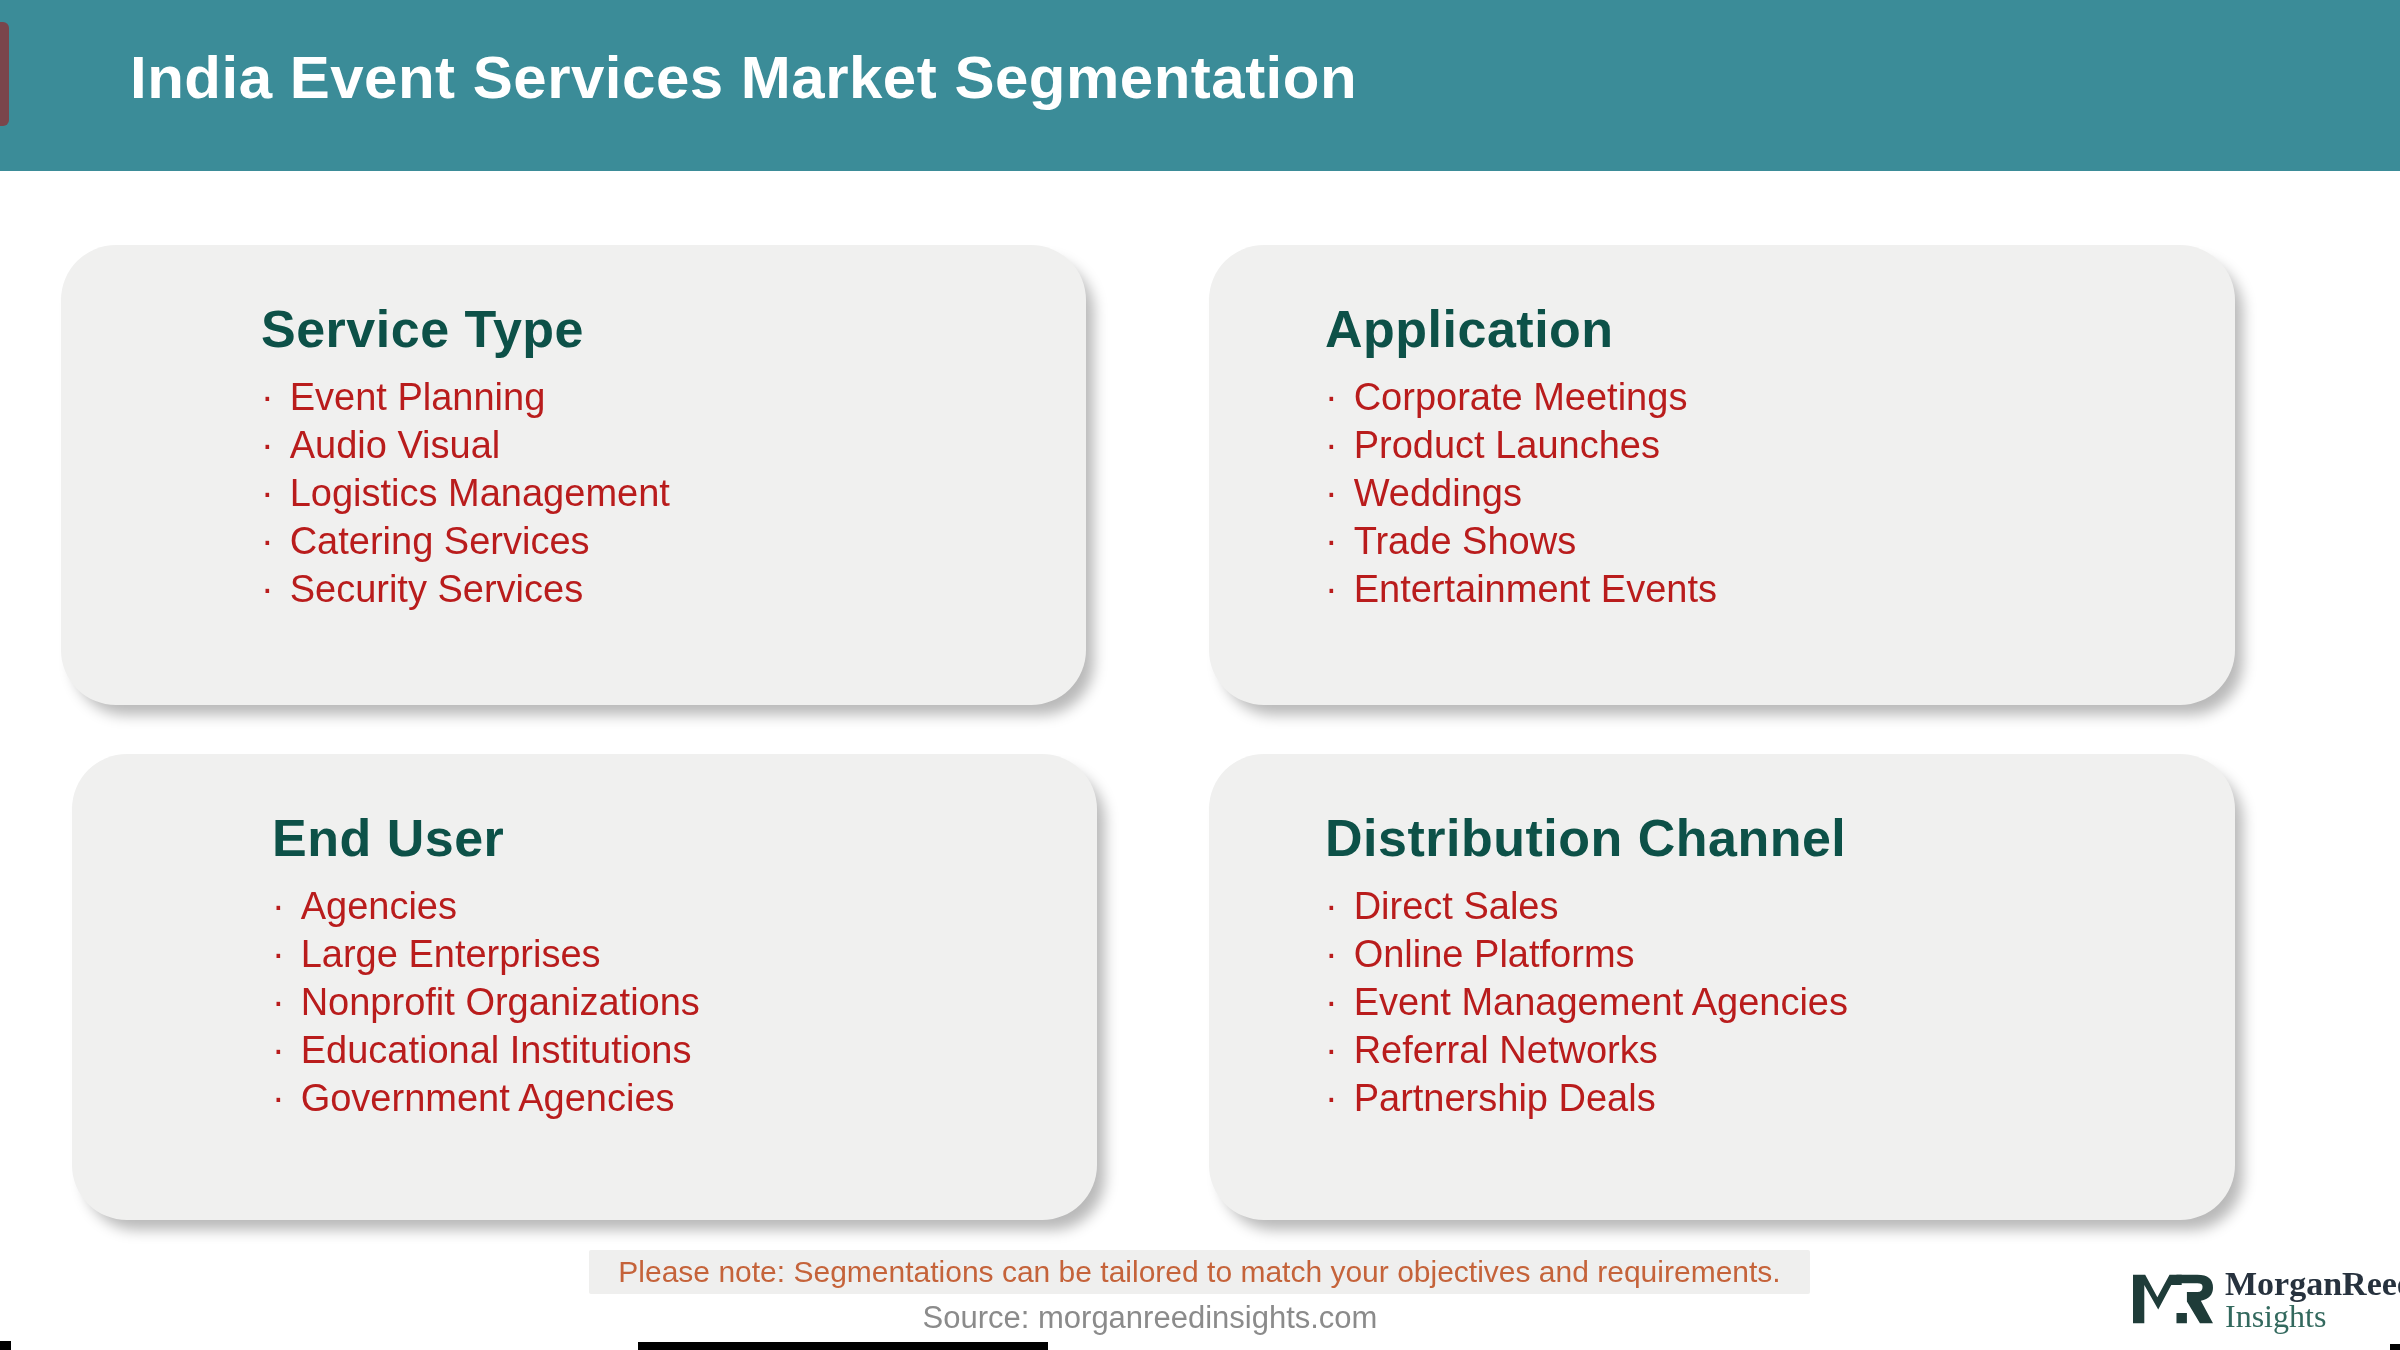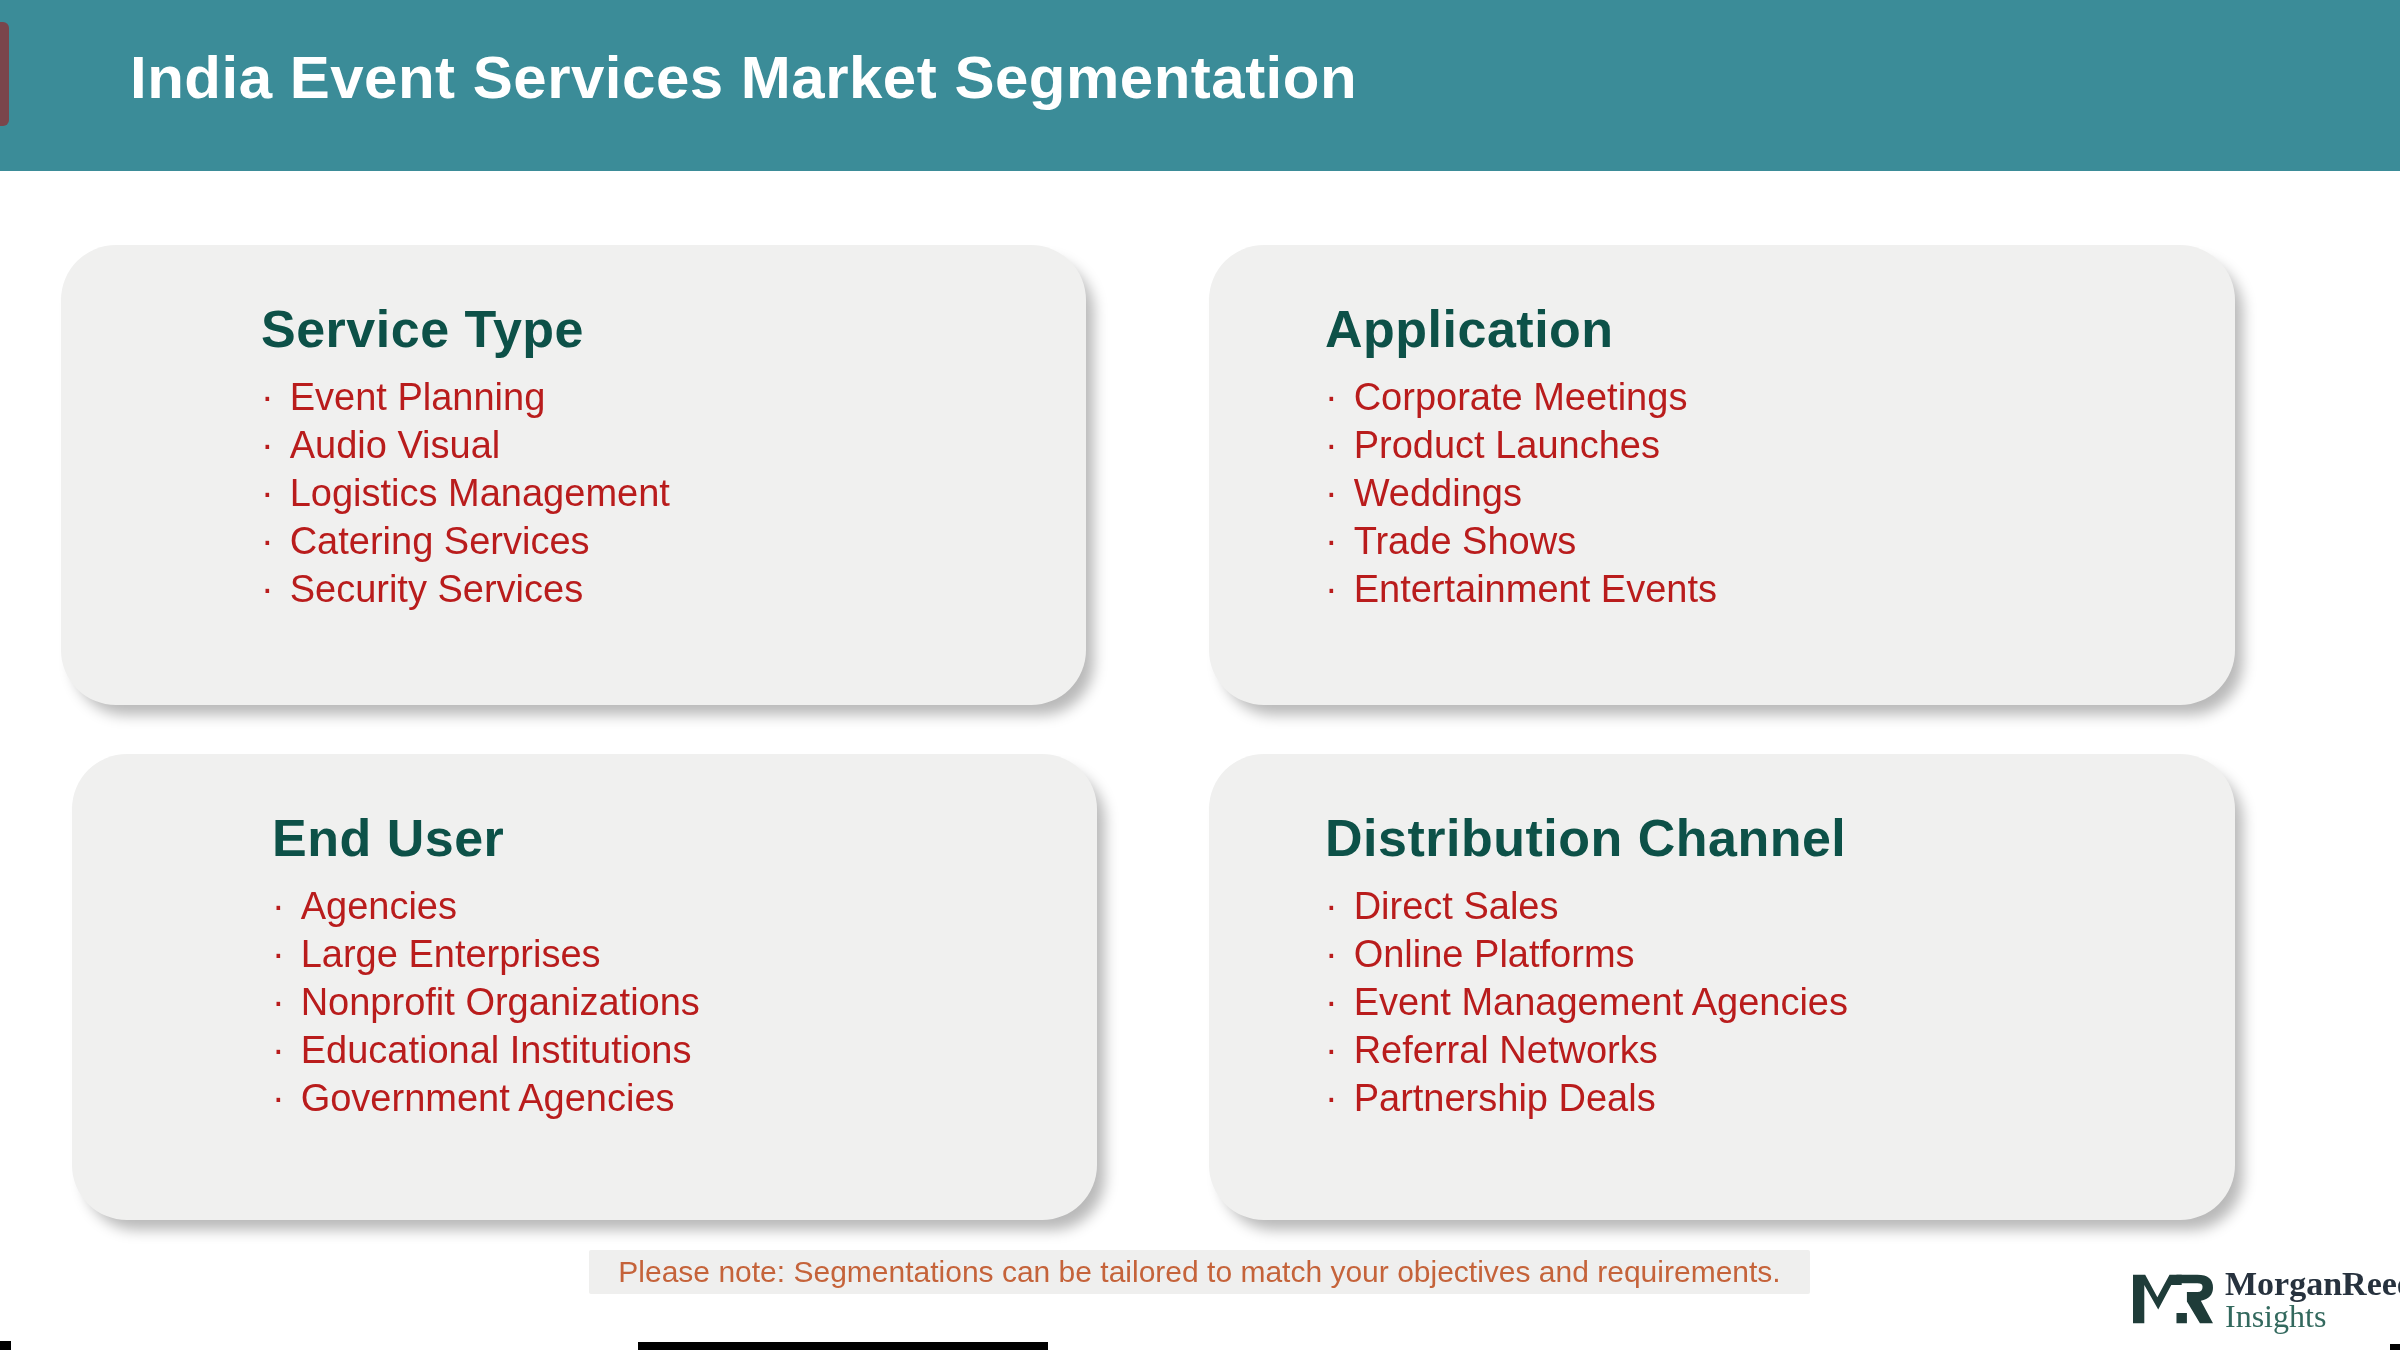--- a/index.html
+++ b/index.html
@@ -134,20 +134,21 @@
         <li>Direct Sales</li>
         <li>Online Platforms</li>
         <li>Event Management Agencies</li>
         <li>Referral Networks</li>
         <li>Partnership Deals</li>
       </ul>
     </div>
   </div>
 
   <div class="note-pill">Please note: Segmentations can be tailored to match your objectives and requirements.</div>
+  <div class="source-line">Source: morganreedinsights.com</div>
 
   <div class="logo">
     <svg class="logo-mark" width="80" height="54" viewBox="0 0 92 56">
       <path fill="#1f3c39" d="M0 56 V0 H14 L28 26 L42 0 H56 V12 H44 L29 40 L13 12 V56 Z"></path>
       <path fill="#1f3c39" d="M50 0 H74 Q92 0 92 15 Q92 27 78 30 L92 56 H77 L62 31 V56 H50 V44 H62 V20 H74 Q80 20 80 14 Q80 10 74 10 H50 Z"></path>
     </svg>
     <div class="logo-text">
       <div class="logo-name"><span class="ln-b">Morgan</span><span class="ln-r">Reed</span></div>
       <div class="logo-tag">Insights</div>
     </div>

